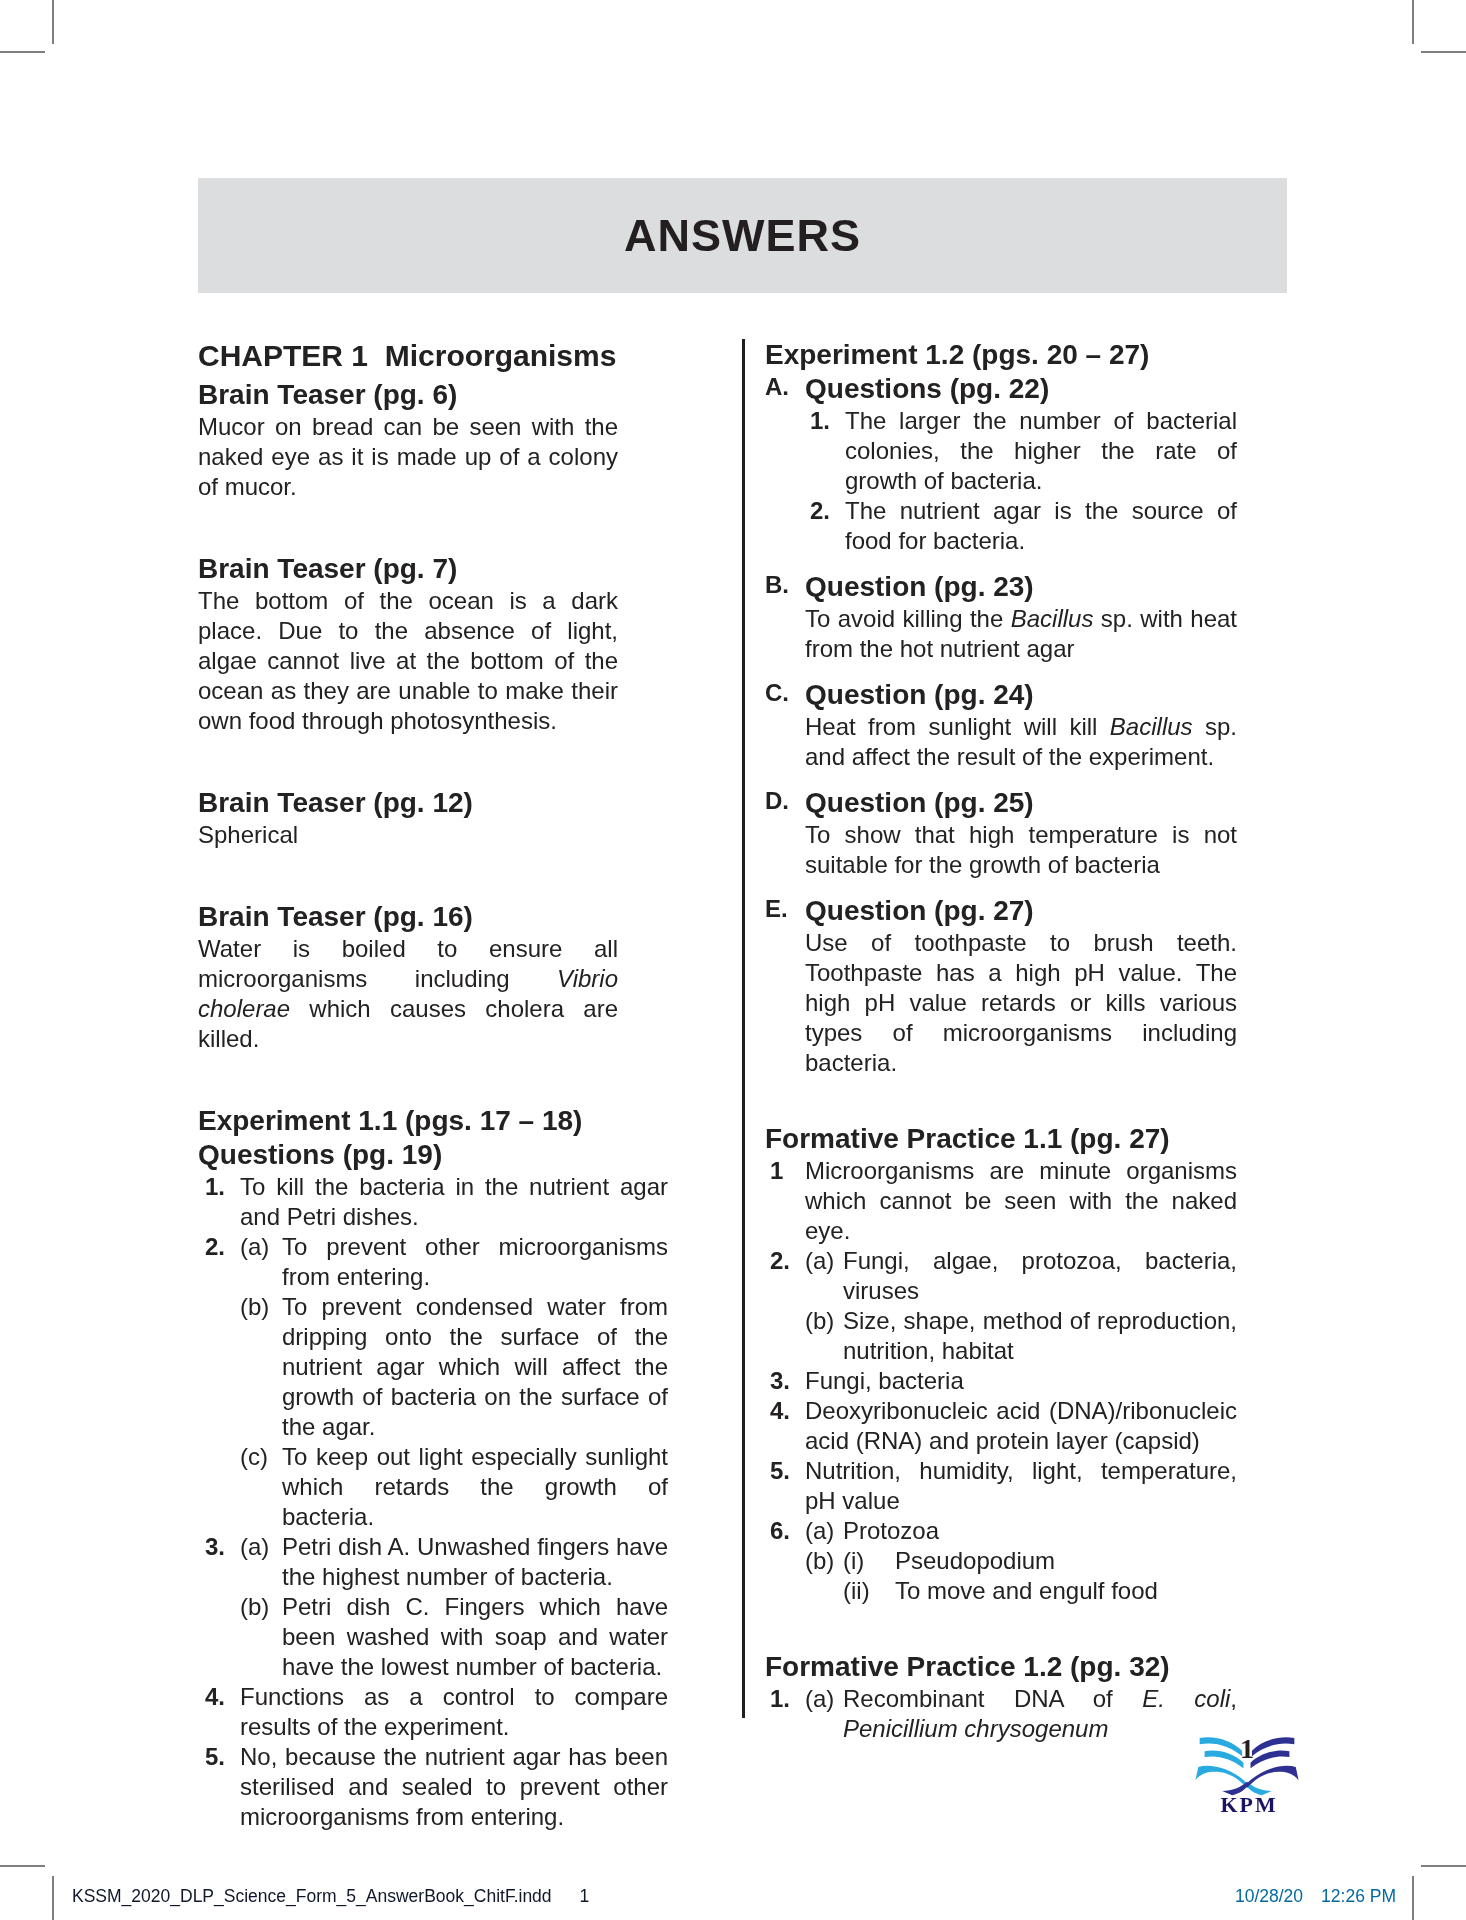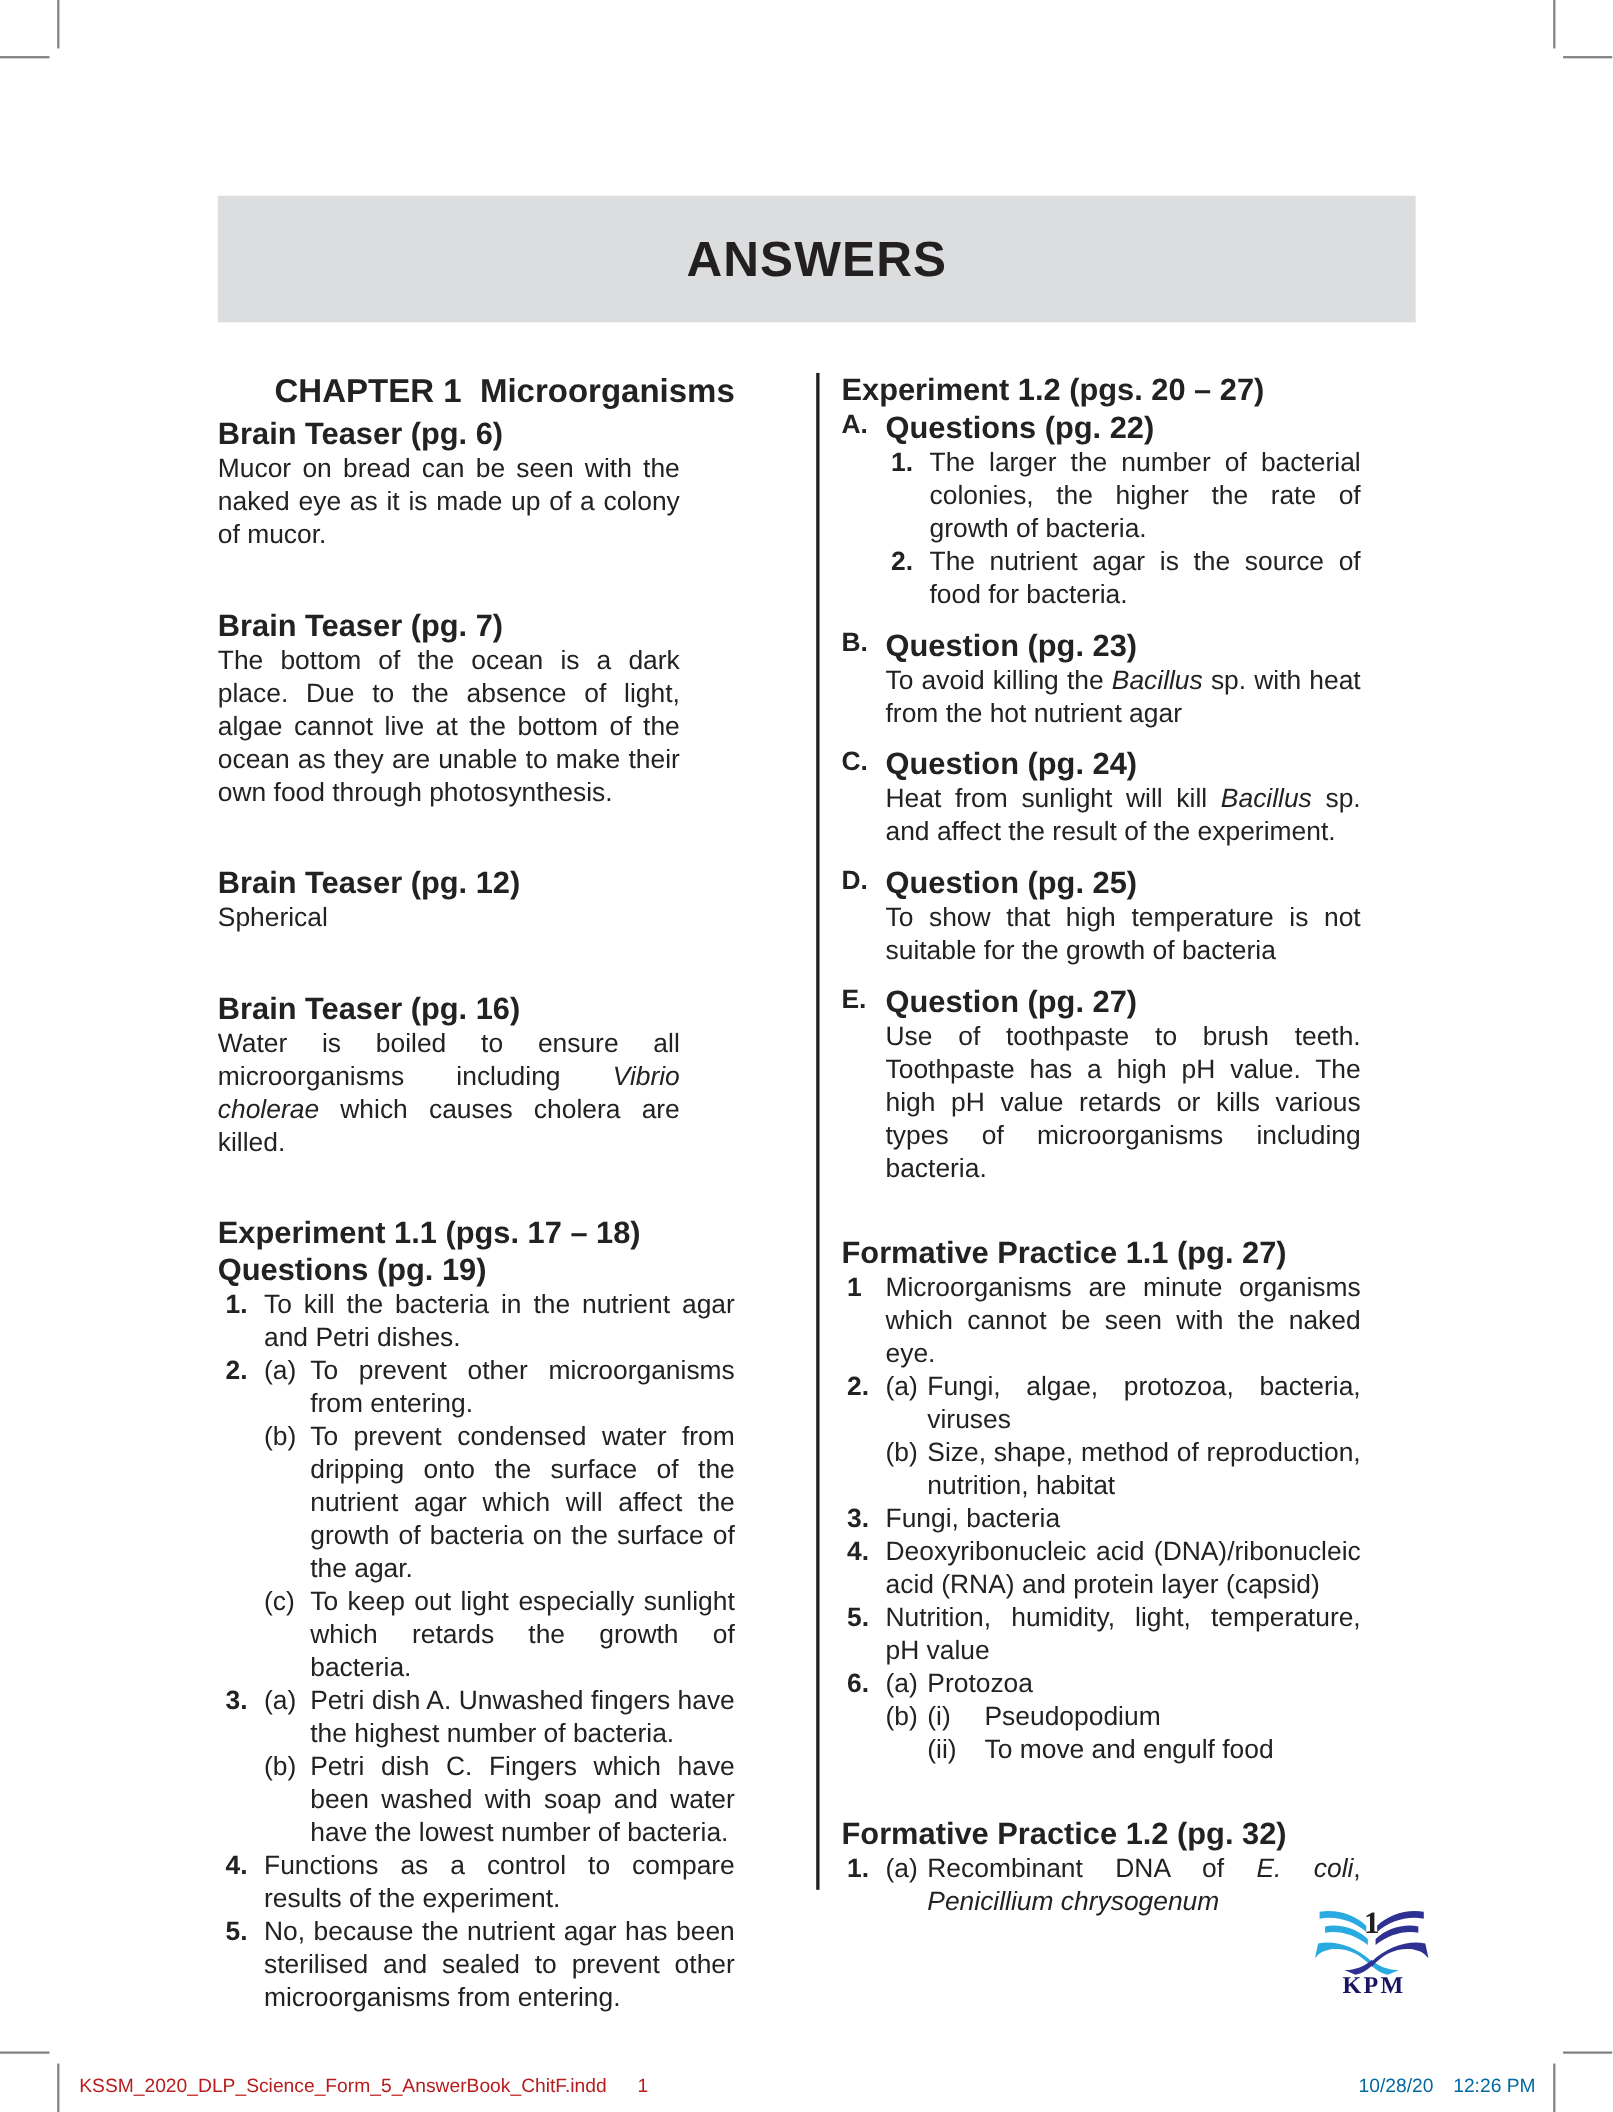--- a/index.html
+++ b/index.html
@@ -59,21 +59,21 @@
     position: absolute;
     left: 742px; top: 339px;
     width: 3px; height: 1379px;
     background: #231f20;
   }
 
   h1.chapter {
     font-size: 30px; line-height: 36px;
     margin: 0 0 4px 0;
     font-weight: bold;
-    text-align: right;
+    text-align: left;
     white-space: pre-wrap;
   }
   h2.sect {
     font-size: 28px; line-height: 34px;
     margin: 0;
     font-weight: bold;
     text-align: left;
   }
   .bt { margin-top: 50px; }
   .bt.first { margin-top: 0; }
@@ -102,21 +102,21 @@
   .slab { flex: 0 0 40px; font-weight: bold; text-align: left; }
   .scontent { flex: 1; min-width: 0; }
 
   
   .kpm-logo { position: absolute; left: 1194px; top: 1722px; }
 
   
   .footer-left {
     position: absolute;
     left: 72px; top: 1886px;
-    font-size: 17.5px; color: #b91c1c;
+    font-size: 17.5px; color: #0f172a;
   }
   .footer-left .fnum { margin-left: 28px; }
   .footer-right {
     position: absolute;
     right: 70px; top: 1886px;
     font-size: 17.5px; color: #0369a1;
   }
   .footer-right .ftime { margin-left: 18px; }
 </style>
 </head>

